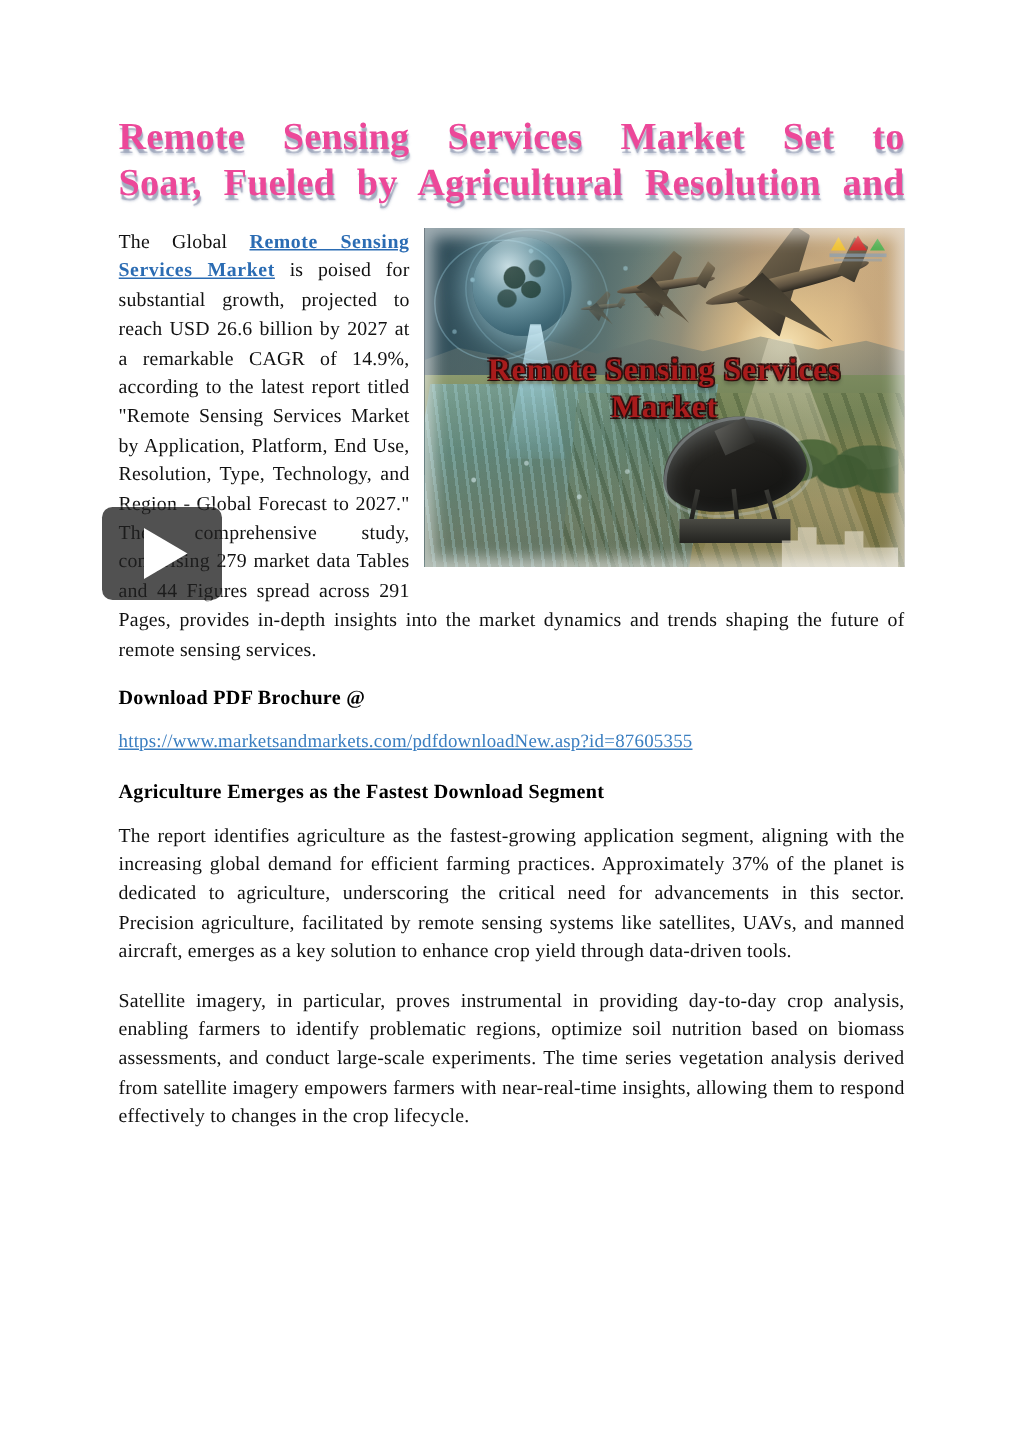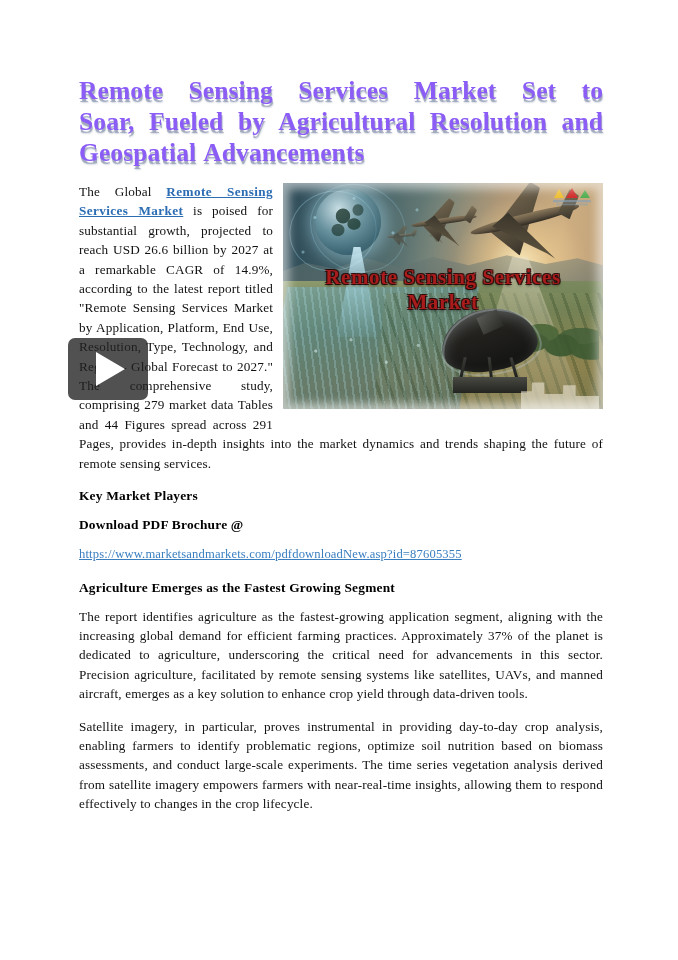--- a/index.html
+++ b/index.html
@@ -30,21 +30,21 @@
     top: 75px;
     width: 524px;
   }
 
   
   .doc-title {
     font-family: "Liberation Serif", "DejaVu Serif", serif;
     font-size: 25.5px;
     font-weight: bold;
     line-height: 31px;
-    color: #8b5cf6;
+    color: #ec4899;
     text-align: justify;
     text-align-last: left;
     margin: 0 0 14px 0;
     letter-spacing: 0.1px;
     text-shadow: 0.6px 3.2px 0.6px rgba(120,132,160,0.55),
                  1px 4px 1.6px rgba(150,160,185,0.40);
     word-spacing: 2px;
   }
   .doc-title .tline {
     display: block;
@@ -350,21 +350,20 @@
 </style>
 </head>
 <body>
 
 <div class="page">
   <div class="content">
 
     <h1 class="doc-title">
       <span class="tline">Remote Sensing Services Market Set to</span>
       <span class="tline">Soar, Fueled by Agricultural Resolution and</span>
-      <span class="tline last">Geospatial Advancements</span>
     </h1>
 
     <div class="wrap-block">
 
       <div class="float-img">
         <div class="hero">
           <div class="hero-sky"></div>
           <div class="hero-hills"></div>
           <div class="hero-ground"></div>
           <div class="hero-field-left"></div>
@@ -422,26 +421,25 @@
 
           <div class="hero-title">Remote Sensing Services Market</div>
           <div class="hero-vignette"></div>
         </div>
       </div>
 
       <p class="body"><span>The Global </span><a class="inline-link" href="#">Remote Sensing Services Market</a><span> is poised for substantial growth, projected to reach USD 26.6 billion by 2027 at a remarkable CAGR of 14.9%, according to the latest report titled "Remote Sensing Services Market by Application, Platform, End Use, Resolution, Type, Technology, and Region - Global Forecast to 2027." The comprehensive study, comprising 279 market data Tables and 44 Figures spread across 291 Pages, provides in-depth insights into the market dynamics and trends shaping the future of remote sensing services.</span></p>
 
     </div>
 
-    <h3 class="subhead">Key Market Players</h3>
 
     <h3 class="subhead">Download PDF Brochure @</h3>
     <p class="body"><a class="url-link" href="#">https://www.marketsandmarkets.com/pdfdownloadNew.asp?id=87605355</a></p>
 
-    <h3 class="subhead">Agriculture Emerges as the Fastest Growing Segment</h3>
+    <h3 class="subhead">Agriculture Emerges as the Fastest Download Segment</h3>
     <p class="body">The report identifies agriculture as the fastest-growing application segment, aligning with the increasing global demand for efficient farming practices. Approximately 37% of the planet is dedicated to agriculture, underscoring the critical need for advancements in this sector. Precision agriculture, facilitated by remote sensing systems like satellites, UAVs, and manned aircraft, emerges as a key solution to enhance crop yield through data-driven tools.</p>
     <p class="body">Satellite imagery, in particular, proves instrumental in providing day-to-day crop analysis, enabling farmers to identify problematic regions, optimize soil nutrition based on biomass assessments, and conduct large-scale experiments. The time series vegetation analysis derived from satellite imagery empowers farmers with near-real-time insights, allowing them to respond effectively to changes in the crop lifecycle.</p>
 
   </div>
 
   <div class="play-overlay" title="Play video">
     <div class="play-triangle"></div>
   </div>
 </div>
 

